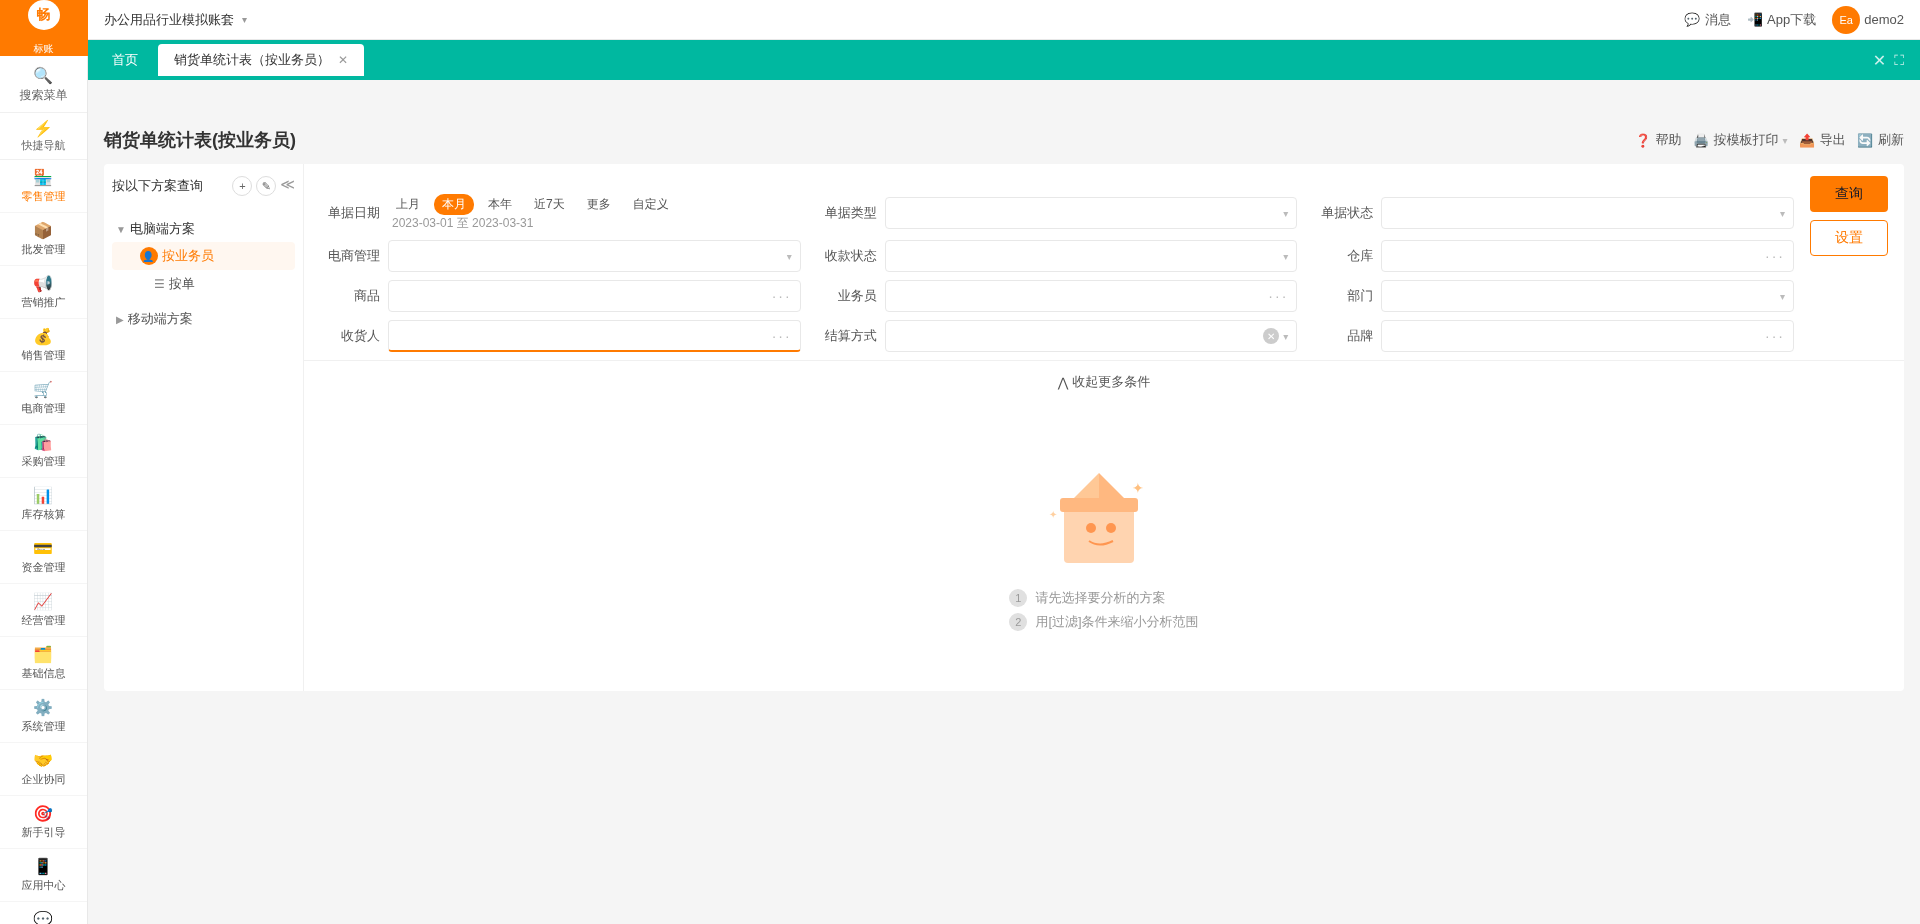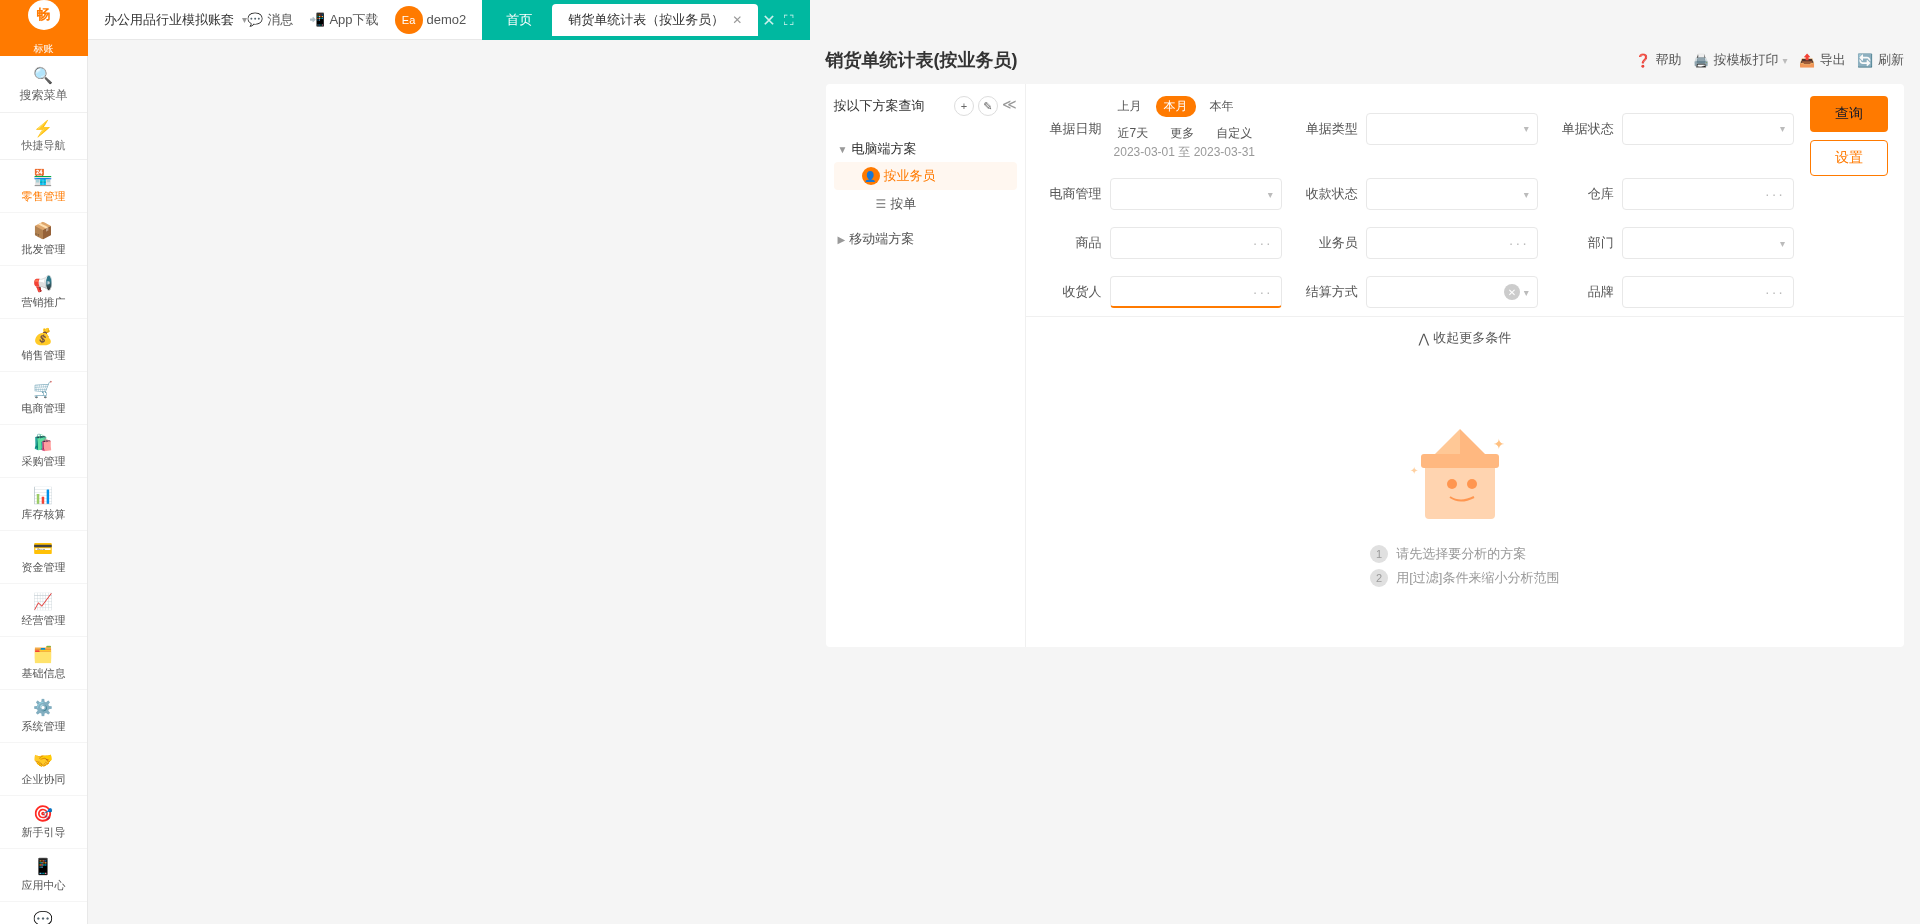--- a/index.html
+++ b/index.html
@@ -14,21 +14,21 @@
     .sidebar-search { padding: 8px 0; width: 100%; display: flex; flex-direction: column; align-items: center; border-bottom: 1px solid #f0f0f0; cursor: pointer; }
     .sidebar-search span { font-size: 12px; color: #666; margin-top: 2px; }
     .sidebar-nav-item { width: 100%; display: flex; flex-direction: column; align-items: center; padding: 8px 0; cursor: pointer; color: #555; border-bottom: 1px solid #f5f5f5; }
     .sidebar-nav-item .nav-icon { font-size: 16px; margin-bottom: 2px; }
     .sidebar-nav-item .nav-label { font-size: 11px; text-align: center; }
     .sidebar-nav-item.active { color: #ff7a00; }
     .sidebar-quicknav { padding: 6px 0; width: 100%; display: flex; flex-direction: column; align-items: center; border-bottom: 1px solid #f0f0f0; cursor: pointer; }
     .sidebar-quicknav span { font-size: 11px; color: #666; }
 
     
-    .main { flex: 1; display: flex; flex-direction: row; overflow: hidden; }
+    .main { flex: 1; display: flex; flex-direction: column; overflow: hidden; }
 
     
     .top-header { height: 40px; background: #fff; border-bottom: 1px solid #e8e8e8; display: flex; align-items: center; padding: 0 16px; justify-content: space-between; flex-shrink: 0; }
     .top-header-left { display: flex; align-items: center; gap: 8px; font-size: 13px; color: #333; }
     .top-header-right { display: flex; align-items: center; gap: 16px; font-size: 13px; color: #555; }
     .top-header-right .item { display: flex; align-items: center; gap: 4px; cursor: pointer; }
     .dropdown-arrow { font-size: 10px; color: #999; }
     .avatar { width: 28px; height: 28px; border-radius: 50%; background: #ff7a00; display: flex; align-items: center; justify-content: center; color: #fff; font-size: 12px; }
 
     
@@ -87,21 +87,21 @@
     .collapse-more-btn { display: flex; align-items: center; gap: 4px; font-size: 13px; color: #555; cursor: pointer; padding: 4px 12px; border-radius: 2px; }
 
     
     .action-buttons { display: flex; flex-direction: column; gap: 8px; margin-left: 16px; }
     .btn-query { background: #ff7a00; color: #0f172a; border: none; border-radius: 4px; padding: 6px 24px; font-size: 14px; cursor: pointer; height: 36px; }
     .btn-settings { background: #fff; color: #ff7a00; border: 1px solid #ff7a00; border-radius: 4px; padding: 6px 24px; font-size: 14px; cursor: pointer; height: 36px; }
 
     
     .filter-area { display: flex; align-items: flex-start; padding: 12px 16px 8px 16px; border-bottom: 1px solid #f0f0f0; }
     .filter-main { flex: 1; }
-    .filter-rows { display: flex; flex-direction: column; gap: 17px; }
+    .filter-rows { display: flex; flex-direction: column; gap: 8px; margin-top: 18px; }
     .filter-row-line { display: grid; grid-template-columns: 1fr 1fr 1fr; gap: 8px 16px; }
 
     
     .empty-state { display: flex; flex-direction: column; align-items: center; justify-content: center; padding: 60px 0; }
     .empty-hints { display: flex; flex-direction: column; gap: 6px; }
     .empty-hint { display: flex; align-items: center; gap: 8px; font-size: 13px; color: #999; }
     .hint-num { width: 18px; height: 18px; border-radius: 50%; background: #e0e0e0; display: flex; align-items: center; justify-content: center; font-size: 11px; color: #999; flex-shrink: 0; }
 
     .tab-bar-right { display: flex; align-items: center; gap: 8px; margin-left: auto; padding-right: 8px; }
     .tab-close-all { color: #fff; font-size: 16px; cursor: pointer; opacity: 0.8; }

